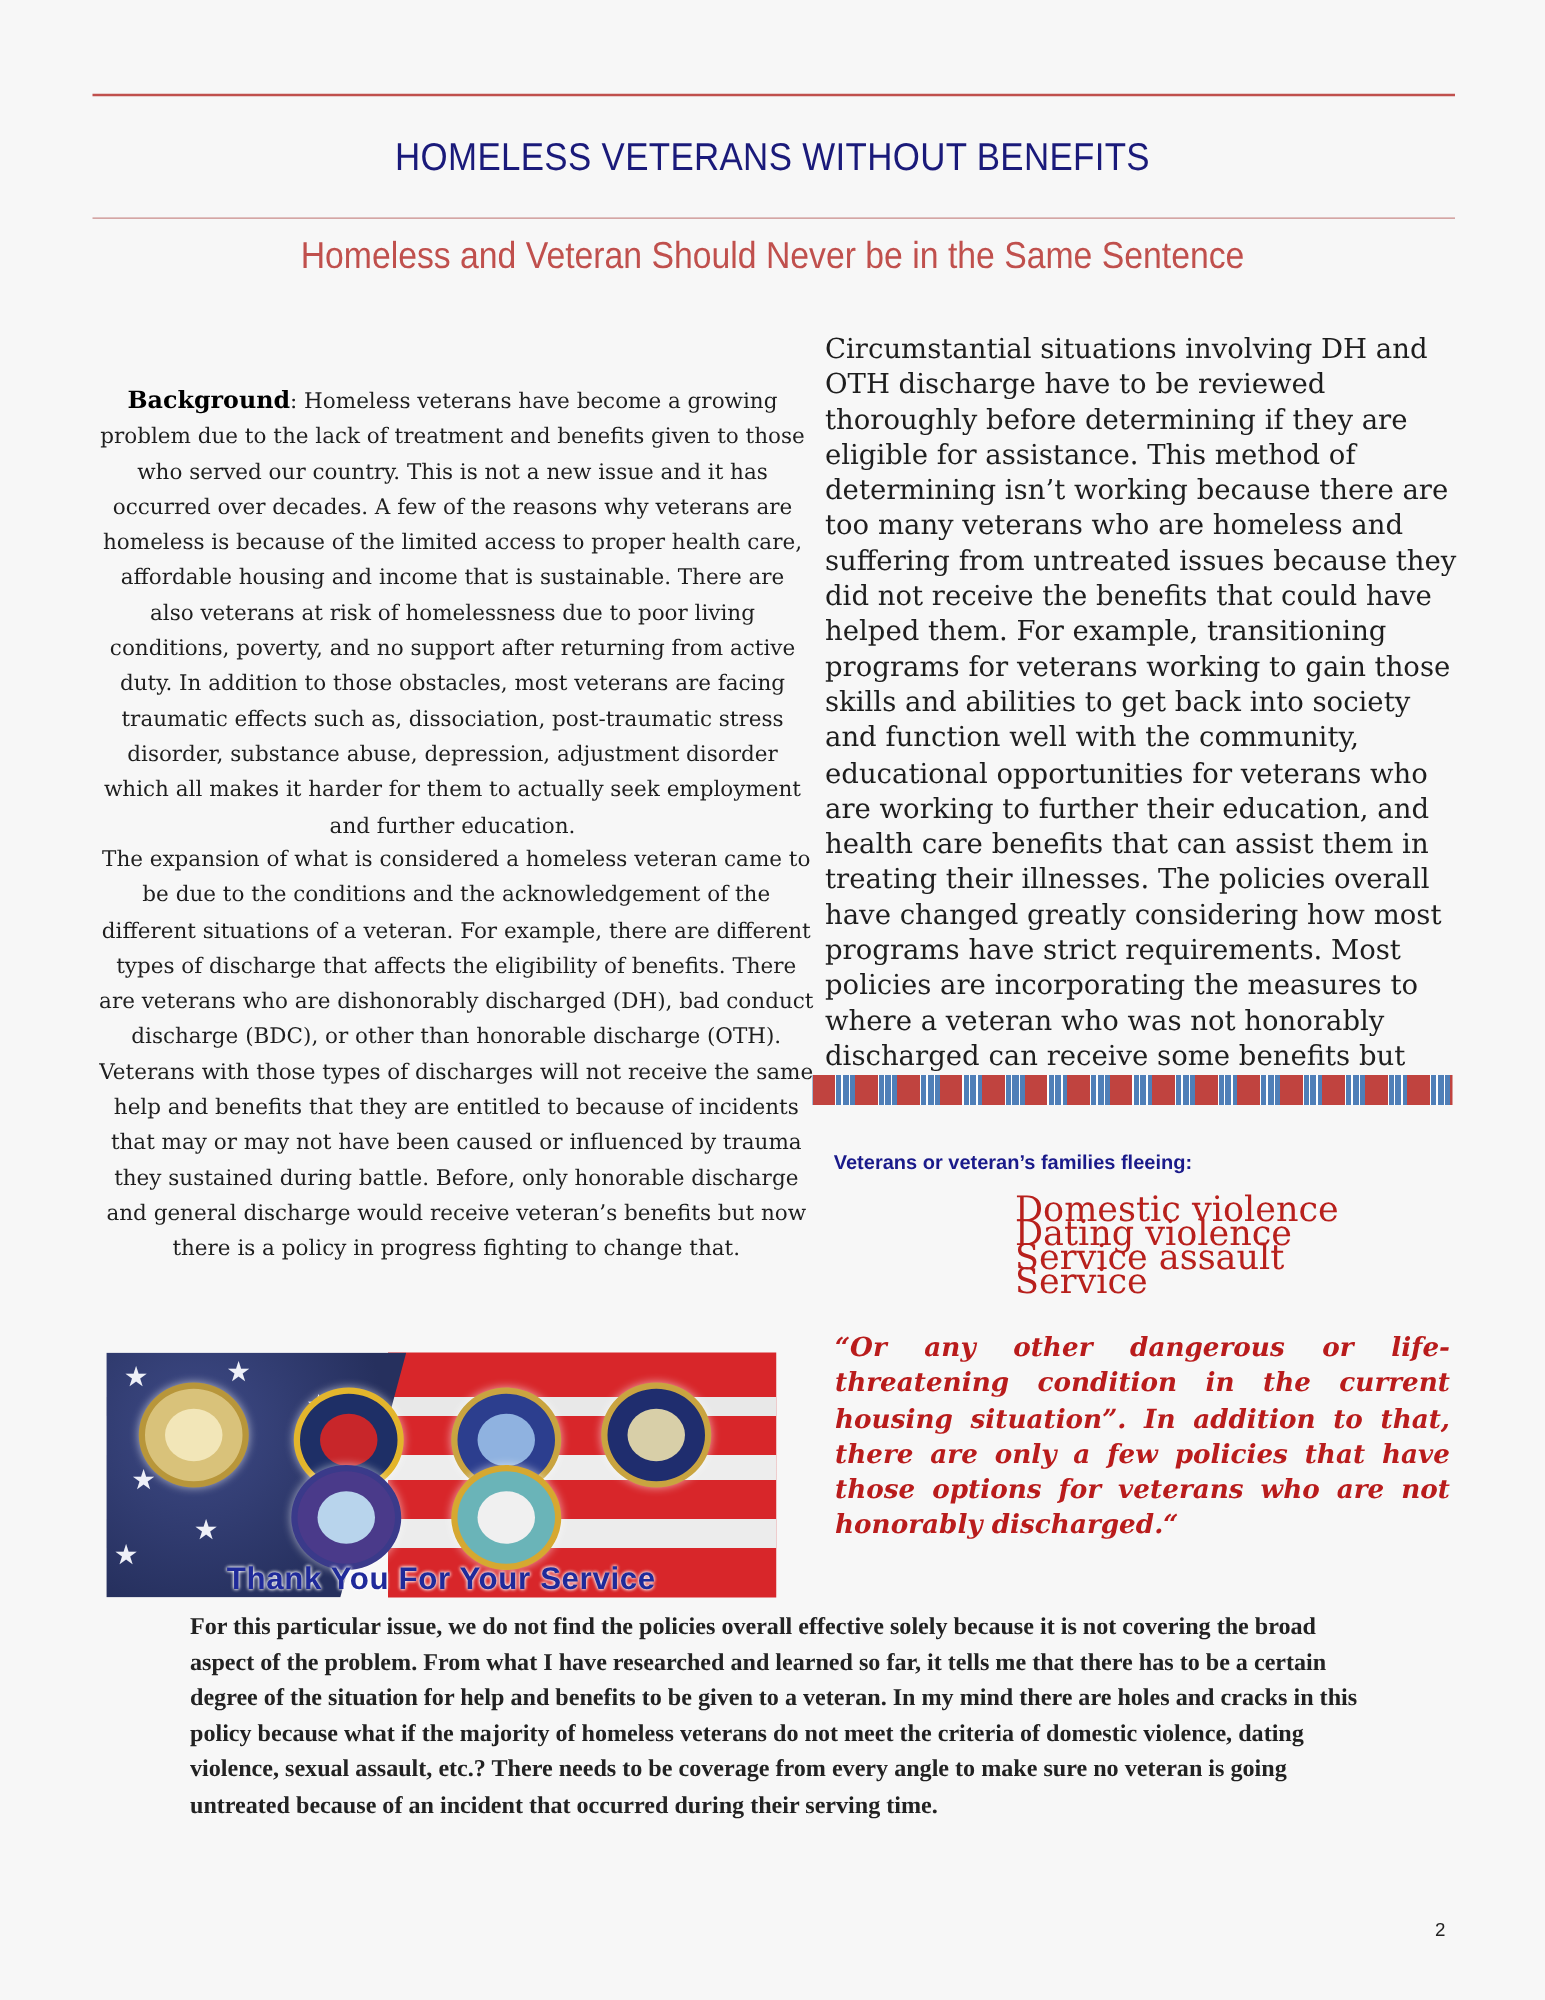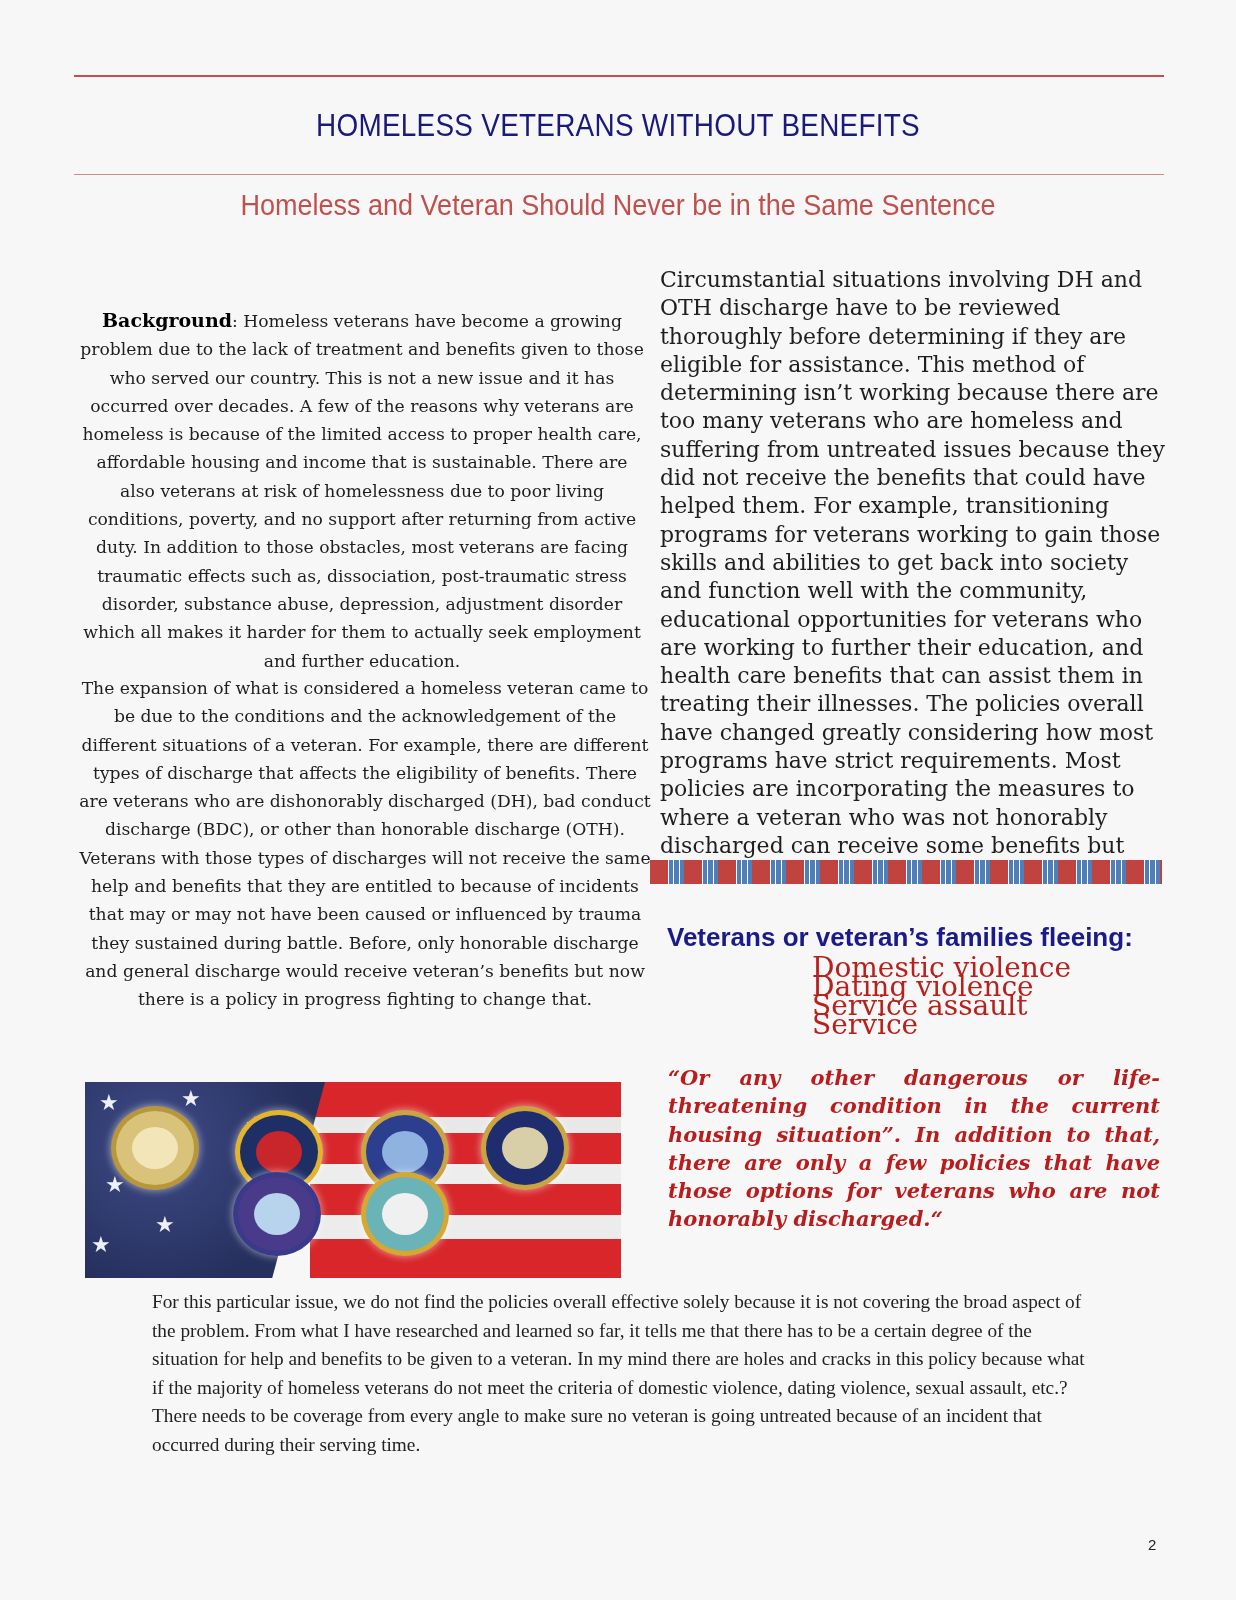--- a/index.html
+++ b/index.html
@@ -43,21 +43,21 @@
       #c0433f 0px, #c0433f 18px,
       #ffffff 18px, #ffffff 19px,
       #4f7fb8 19px, #4f7fb8 23px,
       #ffffff 23px, #ffffff 24px,
       #4f7fb8 24px, #4f7fb8 29px,
       #ffffff 29px, #ffffff 30px,
       #4f7fb8 30px, #4f7fb8 34px);
   }
   .fleeing-heading {
     position: absolute; left: 667px; top: 922px;
-    font-family: "Liberation Sans", sans-serif; font-weight: bold; font-size: 26px;
+    font-family: "Liberation Sans", sans-serif; font-weight: bold; font-size: 16px;
     color: #1a1a8a;
   }
   .fleeing-list {
     position: absolute; left: 812px; top: 958px; margin: 0; padding: 0; list-style: none;
     font-size: 28px; line-height: 19px; color: #b8201c; font-family: "DejaVu Serif", serif;
   }
   .quote {
     position: absolute; left: 668px; top: 1064px; width: 492px;
     font-size: 21px; line-height: 28.3px; color: #b91c1c;
     font-weight: bold; font-style: italic; text-align: justify;
@@ -85,20 +85,21 @@
   .photo-caption {
     position: absolute; left: 0; bottom: 0; width: 100%; text-align: center;
     font-family: "Liberation Sans", sans-serif; font-weight: bold; font-size: 25px;
     color: #1f2a9a; letter-spacing: 0.5px;
     text-shadow: 0 0 3px #fff, 0 0 3px #fff;
   }
   .conclusion {
     position: absolute; left: 152px; top: 1288px; width: 940px;
     font-family: "Liberation Serif", serif; font-size: 19.3px; line-height: 28.6px;
     color: #222;
+    font-weight: bold;
   }
   .page-number {
     position: absolute; left: 1148px; top: 1536px;
     font-family: "Liberation Sans", sans-serif; font-size: 15px; color: #222;
   }
 </style>
 </head>
 <body>
 
 <div class="rule top"></div>
@@ -146,17 +147,18 @@
   <div class="seal" style="left:396px;top:24px;border-color:#c9a440;background:#1f2d6e">
       <div class="inner" style="background:#d8cfa8"></div>
     </div>
   <div class="seal" style="left:148px;top:90px;border-color:#3a3a8a;background:#4a3a8a">
       <div class="inner" style="background:#b8d4ec"></div>
     </div>
   <div class="seal" style="left:276px;top:90px;border-color:#d6a830;background:#6ab4b8">
       <div class="inner" style="background:#f0f0f0"></div>
     </div>
 
+  <div class="photo-caption">Thank You For Your Service</div>
 </div>
 
 <div class="conclusion">For this particular issue, we do not find the policies overall effective solely because it is not covering the broad aspect of the problem. From what I have researched and learned so far, it tells me that there has to be a certain degree of the situation for help and benefits to be given to a veteran. In my mind there are holes and cracks in this policy because what if the majority of homeless veterans do not meet the criteria of domestic violence, dating violence, sexual assault, etc.? There needs to be coverage from every angle to make sure no veteran is going untreated because of an incident that occurred during their serving time.</div>
 
 <div class="page-number">2</div>
 
 </body></html>

